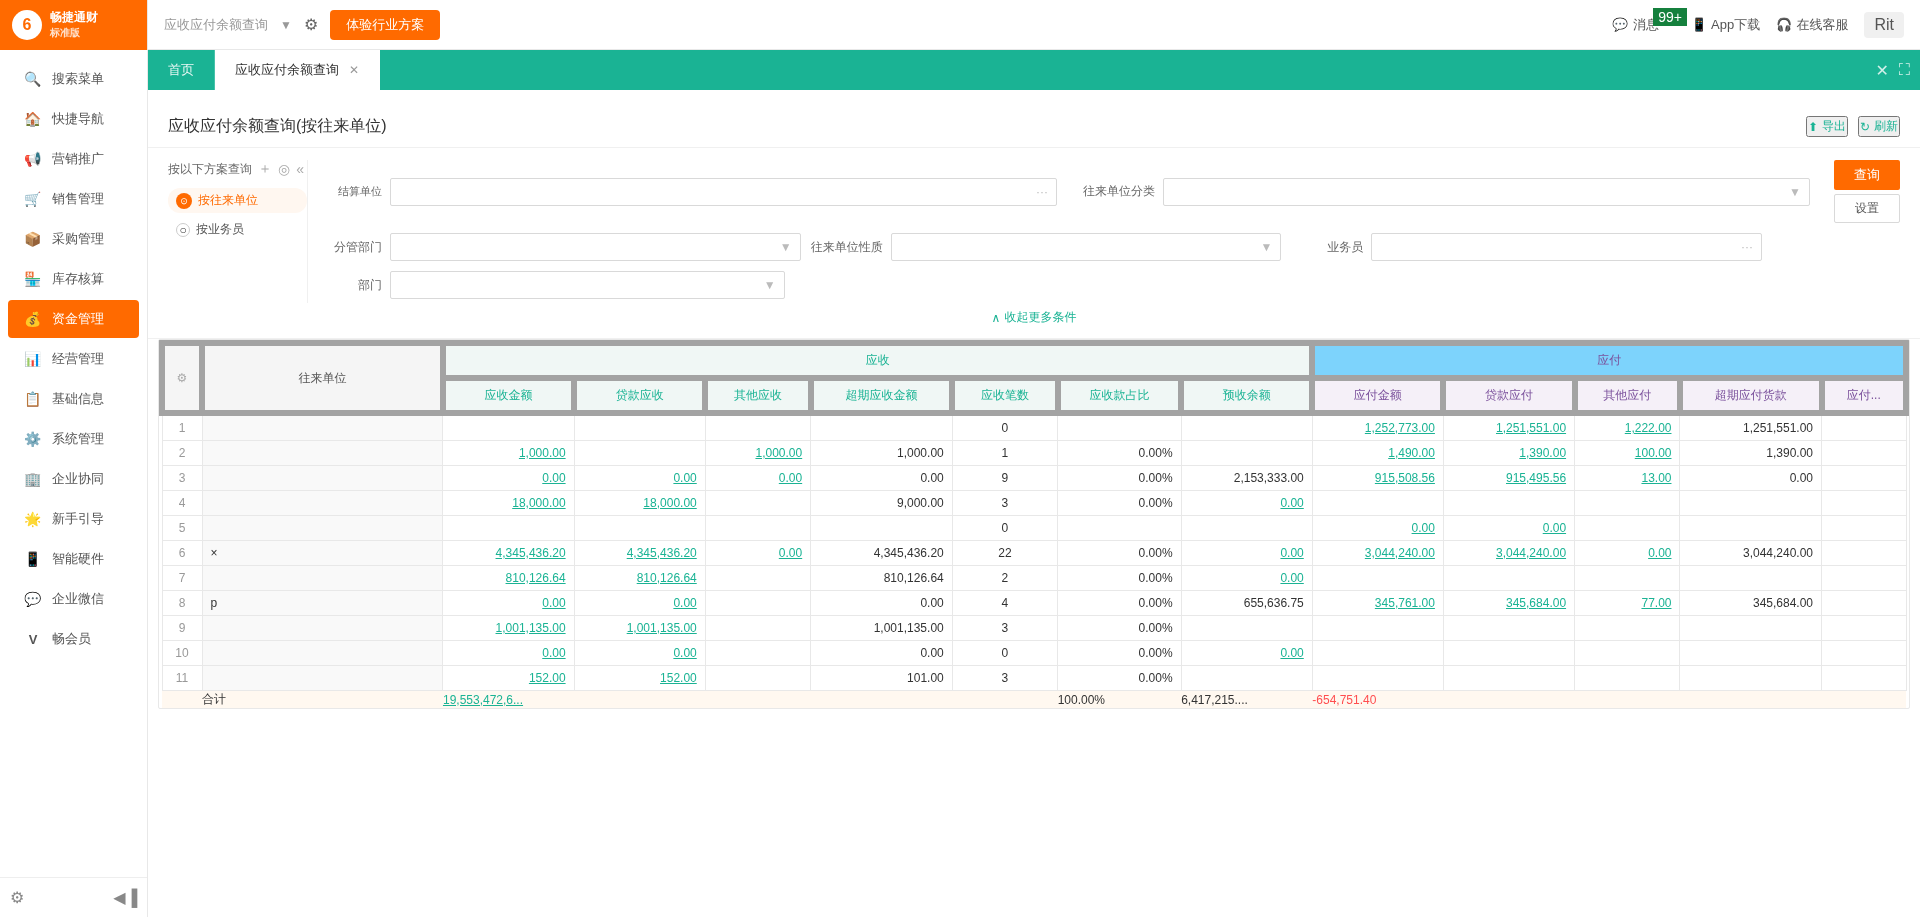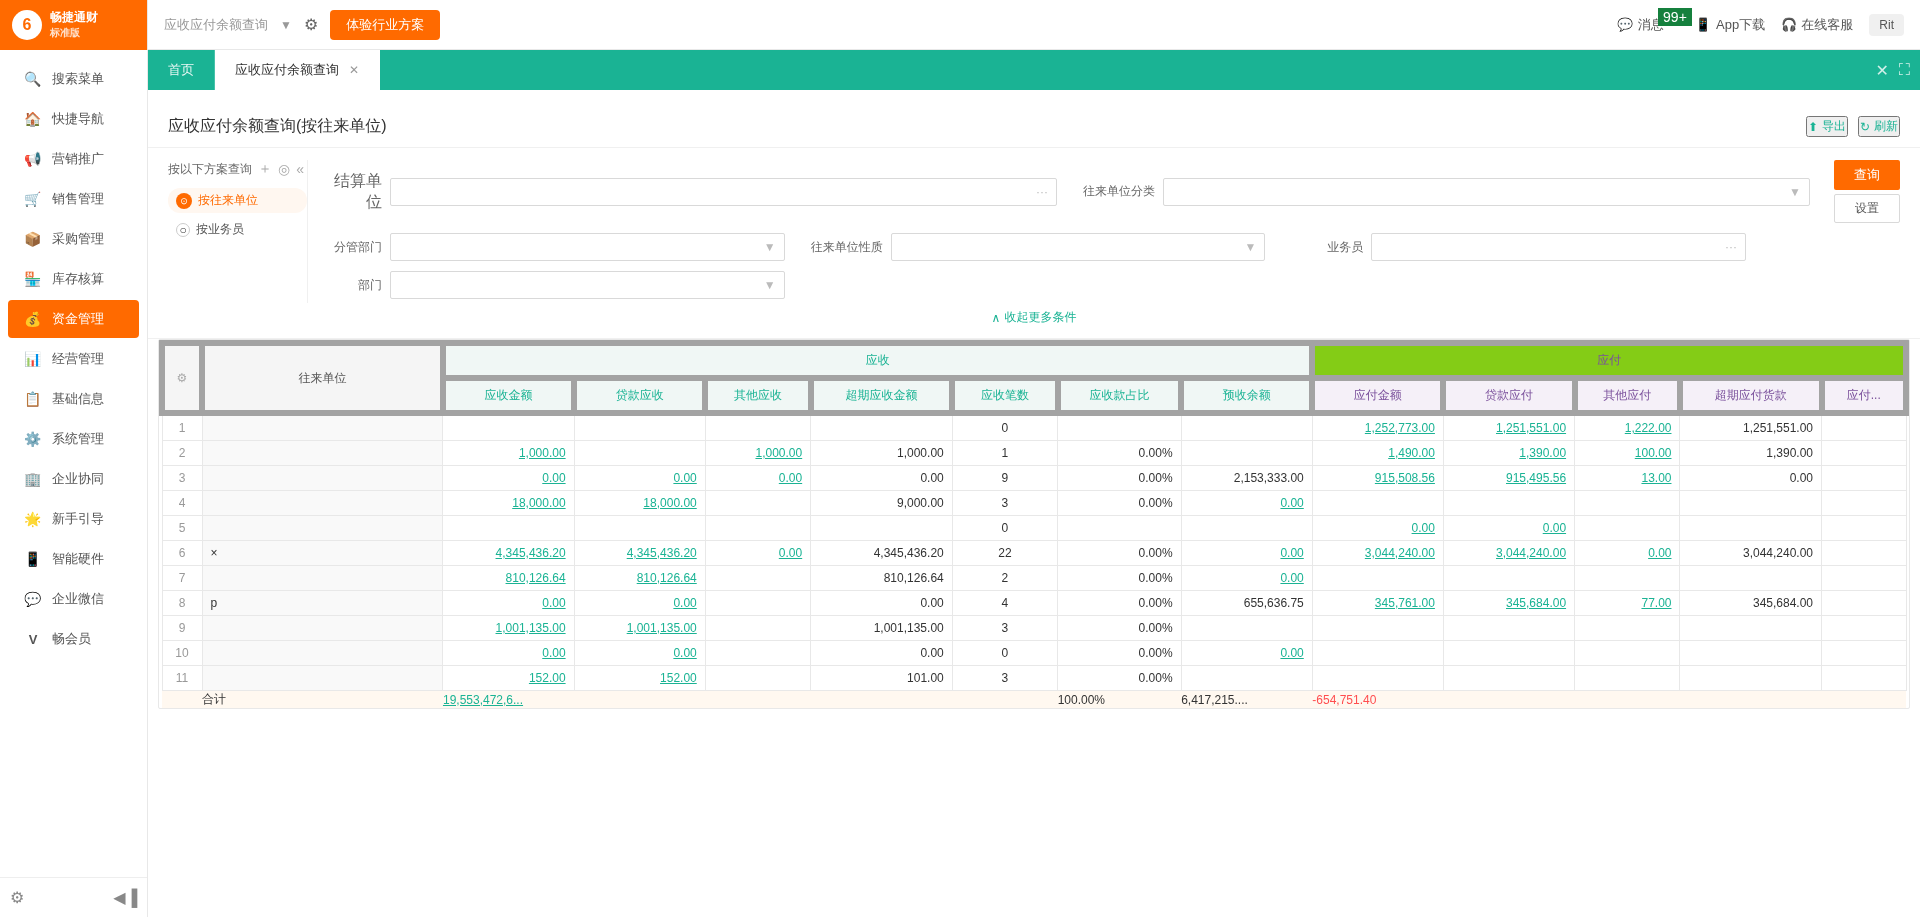--- a/index.html
+++ b/index.html
@@ -53,21 +53,21 @@
     .topbar-right { display: flex; align-items: center; gap: 16px; }
     .topbar-msg { position: relative; color: #555; font-size: 13px; cursor: pointer; display: flex; align-items: center; gap: 4px; }
     .badge {
       background: #15803d; color: #fff; font-size: 14px; padding: 1px 5px;
       border-radius: 0; position: absolute; top: -8px; right: -12px;
     }
     .topbar-app { color: #555; font-size: 13px; cursor: pointer; display: flex; align-items: center; gap: 4px; }
     .topbar-service { color: #555; font-size: 13px; cursor: pointer; display: flex; align-items: center; gap: 4px; }
     .topbar-user {
       background: #f0f0f0; border-radius: 4px; padding: 4px 10px;
-      color: #555; font-size: 12px; cursor: pointer;
+      color: #555; font-size: 16px; cursor: pointer;
     }
 
     
     .tabbar {
       position: fixed; left: 148px; top: 50px; right: 0; height: 40px;
       background: #1ab394; display: flex; align-items: stretch; z-index: 98;
     }
     .tab {
       padding: 0 20px; display: flex; align-items: center; cursor: pointer;
       font-size: 13px; color: rgba(255,255,255,0.8); border-right: 1px solid rgba(255,255,255,0.2);
@@ -317,38 +317,38 @@
           </div>
           <div class="scheme-item2" style="display:flex;align-items:center;gap:6px;padding:4px 8px;cursor:pointer;margin-top:4px;">
             <div class="scheme-dot2">○</div>
             <span class="scheme-item2-text">按业务员</span>
           </div>
         </div>
 
         <div style="flex:1;">
           <div style="display:flex; gap:16px; margin-bottom:10px;">
             <div style="display:flex;align-items:center;flex:1;">
-              <span style="color:#666;font-size:16px;width:70px;text-align:right;padding-right:8px;font-family:Liberation Serif, serif;">结算单位</span>
+              <span style="color:#666;font-size:11px;width:70px;text-align:right;padding-right:8px;font-family:Liberation Serif, serif;">结算单位</span>
               <div class="filter-input" style="flex:1;height:28px;border:1px solid #d9d9d9;border-radius:2px;padding:0 8px;display:flex;align-items:center;justify-content:flex-end;">
                 <span style="color:#bbb;">···</span>
               </div>
             </div>
             <div style="display:flex;align-items:center;flex:1;">
               <span style="color:#666;font-size:12px;width:90px;text-align:right;padding-right:8px;">往来单位分类</span>
               <div class="filter-input" style="flex:1;height:28px;border:1px solid #d9d9d9;border-radius:2px;padding:0 8px;display:flex;align-items:center;justify-content:flex-end;">
                 <span style="color:#bbb;">▼</span>
               </div>
             </div>
 
             <div style="display:flex;flex-direction:column;gap:4px;margin-left:8px;">
               <button class="btn-query">查询</button>
               <button class="btn-settings">设置</button>
             </div>
           </div>
-          <div style="display:flex; gap:16px; margin-bottom:10px;justify-content:center;">
+          <div style="display:flex; margin-bottom:10px;justify-content:center;">
             <div style="display:flex;align-items:center;flex:1;">
               <span style="color:#666;font-size:12px;width:70px;text-align:right;padding-right:8px;">分管部门</span>
               <div class="filter-input" style="flex:1;height:28px;border:1px solid #d9d9d9;border-radius:2px;padding:0 8px;display:flex;align-items:center;justify-content:flex-end;">
                 <span style="color:#bbb;">▼</span>
               </div>
             </div>
             <div style="display:flex;align-items:center;flex:1;">
               <span style="color:#666;font-size:12px;width:90px;text-align:right;padding-right:8px;">往来单位性质</span>
               <div class="filter-input" style="flex:1;height:28px;border:1px solid #d9d9d9;border-radius:2px;padding:0 8px;display:flex;align-items:center;justify-content:flex-end;">
                 <span style="color:#bbb;">▼</span>
@@ -387,21 +387,21 @@
     <div class="table-wrap">
       <div class="table-container">
         <table>
           <thead>
             <tr class="group-row">
               <th rowspan="2" style="width:40px;">
                 <span style="color:#aaa;cursor:pointer;">⚙</span>
               </th>
               <th rowspan="2" style="min-width:160px;">往来单位</th>
               <th colspan="7" class="col-group-header">应收</th>
-              <th colspan="5" style="background:#84cc16;color:#7b519c;">应付</th>
+              <th colspan="5" style="background:#7dd3fc;color:#7b519c;">应付</th>
             </tr>
             <tr>
               <th class="col-group-header">应收金额</th>
               <th class="col-group-header">贷款应收</th>
               <th class="col-group-header">其他应收</th>
               <th class="col-group-header">超期应收金额</th>
               <th class="col-group-header">应收笔数</th>
               <th class="col-group-header">应收款占比</th>
               <th class="col-group-header">预收余额</th>
               <th style="background:#f5f0f8;color:#7b519c;">应付金额</th>

